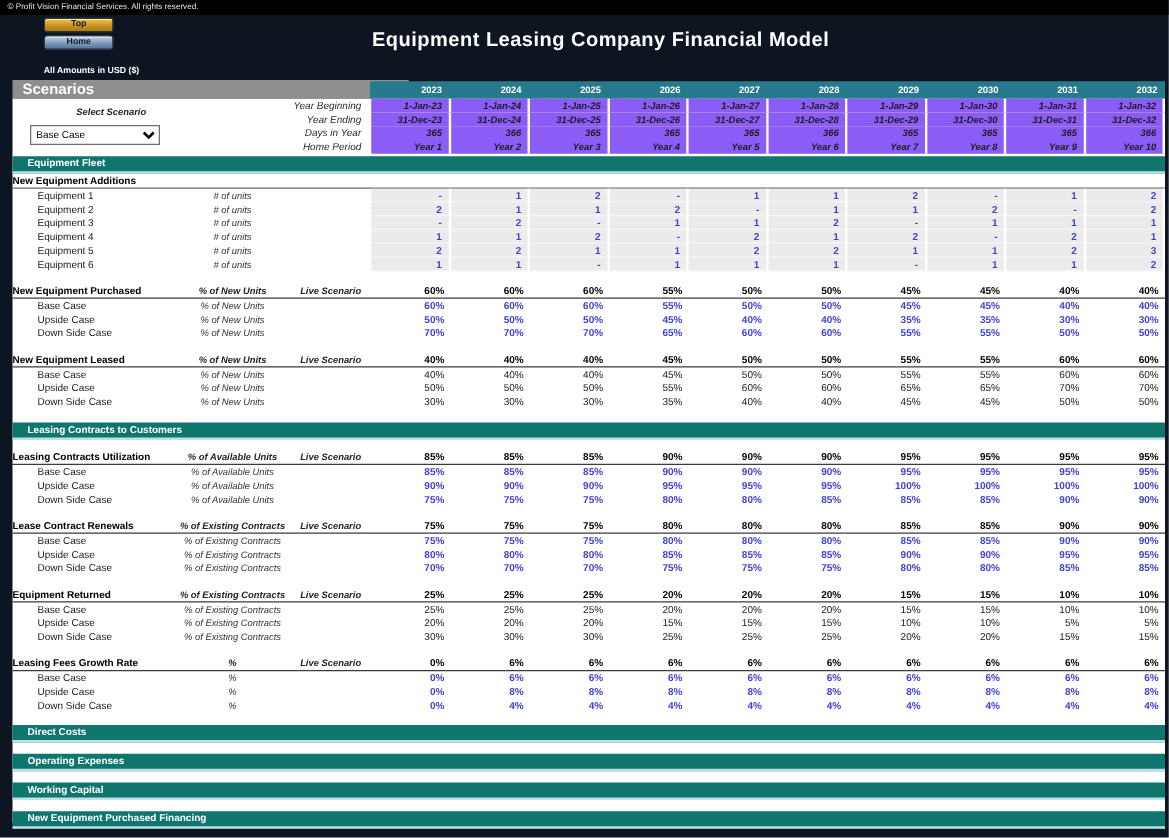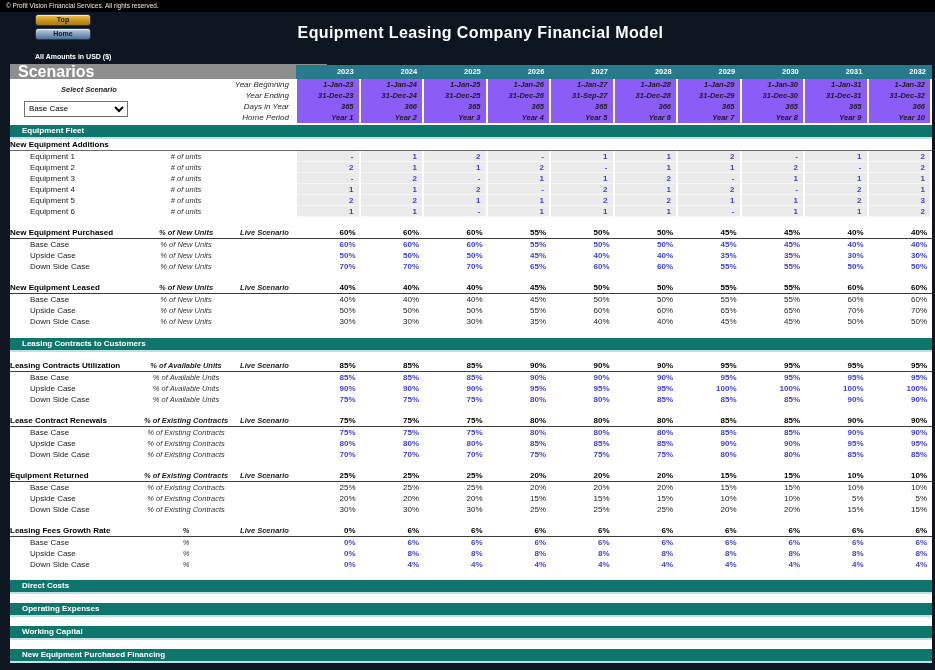--- a/index.html
+++ b/index.html
@@ -15,21 +15,21 @@
        border:1px solid #2a3546;padding:0;}
   .btn.top{top:14px;background:linear-gradient(#f2c84d,#c89422 55%,#a87b14);box-shadow:inset 0 1px 0 #ffe9a8;}
   .btn.home{top:28px;background:linear-gradient(#c3d4e4,#7d9cba 55%,#52719a);box-shadow:inset 0 1px 0 #e8f1f9;}
   .title{position:absolute;top:24px;left:0;right:0;text-align:center;color:#fff;
          font-size:16px;font-weight:bold;letter-spacing:.4px;padding-left:26px;}
   .amounts{position:absolute;left:35px;top:53px;color:#fff;font-size:7px;font-weight:bold;}
 
   
   .band{position:absolute;left:10px;top:64px;right:3px;height:15px;}
   .scenbar{position:absolute;left:0;top:0;width:317px;height:15px;background:#8e8e8e;
-           color:#fff;font-weight:bold;font-size:16px;line-height:15px;padding-left:8px;box-sizing:border-box;}
+           color:#fff;font-weight:bold;font-size:12px;line-height:15px;padding-left:8px;box-sizing:border-box;}
   .yearband{position:absolute;left:286px;right:0;top:1px;height:16px;background:#267a8c;
             display:grid;grid-template-columns:repeat(10,1fr);}
   .ycell{color:#fff;font-size:7.5px;font-weight:bold;line-height:14px;text-align:right;padding-right:6px;}
 
   
   .sheet{position:absolute;left:10px;top:79px;right:3px;bottom:12px;background:#fff;}
 
   .row{display:grid;grid-template-columns:130px 92px 65px repeat(10,1fr);height:11px;line-height:11px;font-size:8px;}
   .c{overflow:hidden;white-space:nowrap;}
   .c.label{padding-left:20px;color:#1a1a1a;}
@@ -118,21 +118,21 @@
           <div class="c val info">1-Jan-30</div>
           <div class="c val info">1-Jan-31</div>
           <div class="c val info">1-Jan-32</div>
         </div>
         <div class="row">
           <div class="c span3">Year Ending</div>
           <div class="c val info">31-Dec-23</div>
           <div class="c val info">31-Dec-24</div>
           <div class="c val info">31-Dec-25</div>
           <div class="c val info">31-Dec-26</div>
-          <div class="c val info">31-Sep-27</div>
+          <div class="c val info">31-Dec-27</div>
           <div class="c val info">31-Dec-28</div>
           <div class="c val info">31-Dec-29</div>
           <div class="c val info">31-Dec-30</div>
           <div class="c val info">31-Dec-31</div>
           <div class="c val info">31-Dec-32</div>
         </div>
         <div class="row">
           <div class="c span3">Days in Year</div>
           <div class="c val info">365</div>
           <div class="c val info">366</div>

